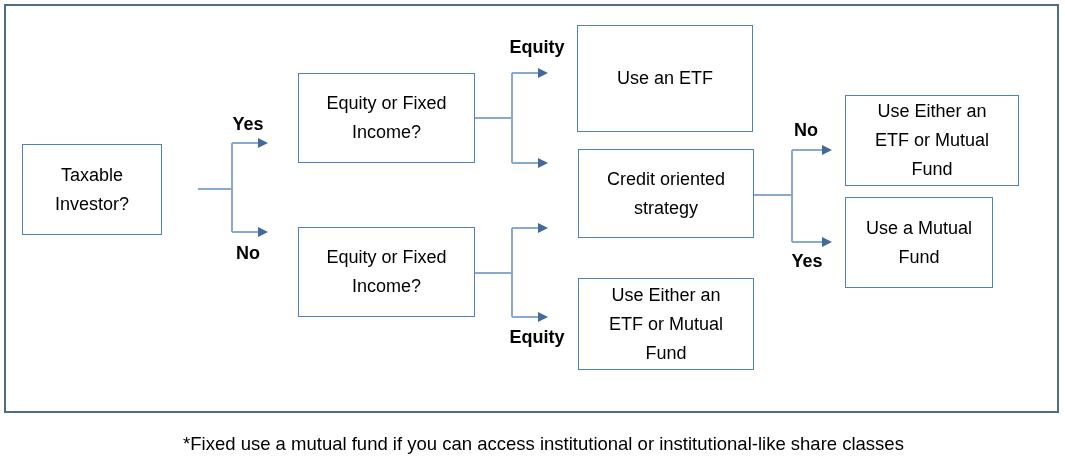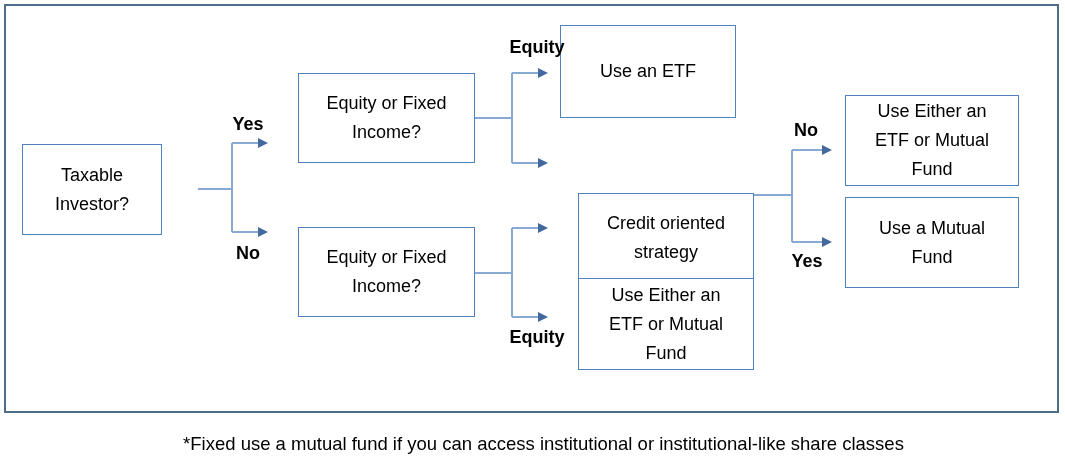--- a/index.html
+++ b/index.html
@@ -43,25 +43,25 @@
     justify-content: center;
     text-align: center;
     color: #000000;
     font-size: 18px;
     line-height: 29px;
   }
   .node-text { white-space: pre-line; }
   .n-taxable      { left: 22px;  top: 144px; width: 140px; height: 91px; }
   .n-eq-top       { left: 298px; top: 73px;  width: 177px; height: 90px; }
   .n-eq-bottom    { left: 298px; top: 227px; width: 177px; height: 90px; }
-  .n-use-etf      { left: 560px; top: 25px;  width: 176px; height: 93px; text-align: center; }
-  .n-credit       { left: 578px; top: 149px; width: 176px; height: 89px; margin-top: 44px; }
+  .n-use-etf      { left: 577px; top: 25px;  width: 176px; height: 107px; text-align: center; }
+  .n-credit       { left: 578px; top: 149px; width: 176px; height: 89px; }
   .n-either-mid   { left: 578px; top: 278px; width: 176px; height: 92px; }
   .n-either-right { left: 845px; top: 95px;  width: 174px; height: 91px; }
-  .n-mutual-right { left: 845px; top: 197px; width: 174px; height: 91px; }
+  .n-mutual-right { left: 845px; top: 197px; width: 148px; height: 91px; }
 
   .edge-label {
     position: absolute;
     text-align: center;
     font-size: 18px;
     line-height: 28px;
     color: #000000;
     white-space: pre-line;
     font-weight: bold;
   }

